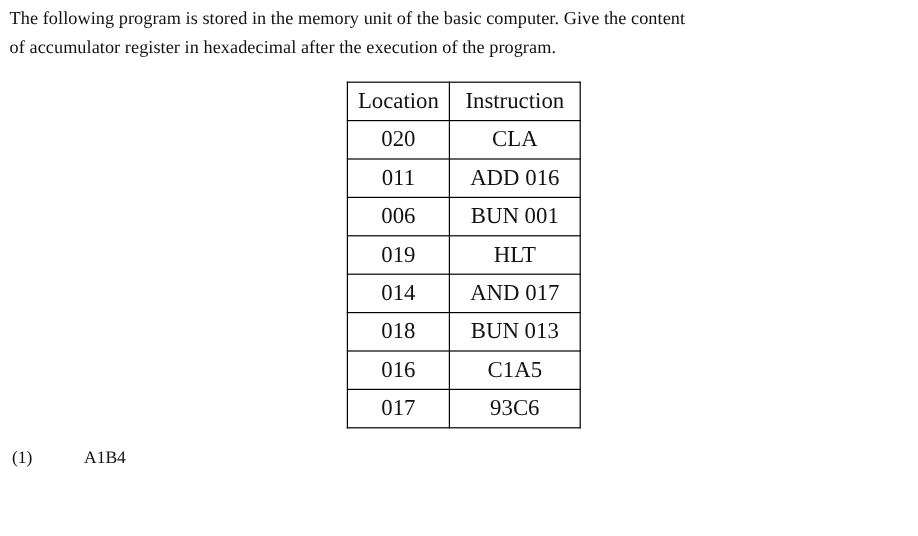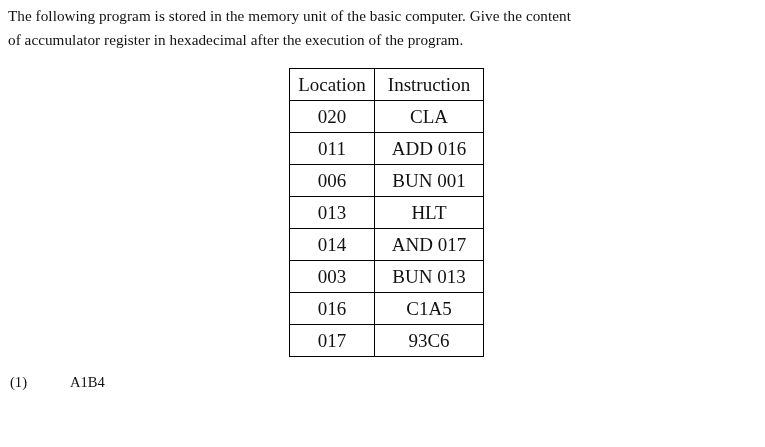--- a/index.html
+++ b/index.html
@@ -116,29 +116,29 @@
       </tr>
       <tr>
         <td>011</td>
         <td>ADD 016</td>
       </tr>
       <tr>
         <td>006</td>
         <td>BUN 001</td>
       </tr>
       <tr>
-        <td>013</td>
+        <td>019</td>
         <td>HLT</td>
       </tr>
       <tr>
         <td>014</td>
         <td>AND 017</td>
       </tr>
       <tr>
-        <td>003</td>
+        <td>018</td>
         <td>BUN 013</td>
       </tr>
       <tr>
         <td>016</td>
         <td>C1A5</td>
       </tr>
       <tr>
         <td>017</td>
         <td>93C6</td>
       </tr>

